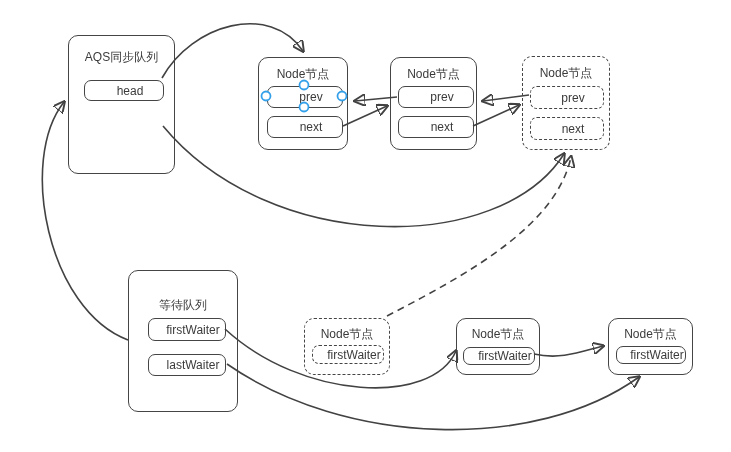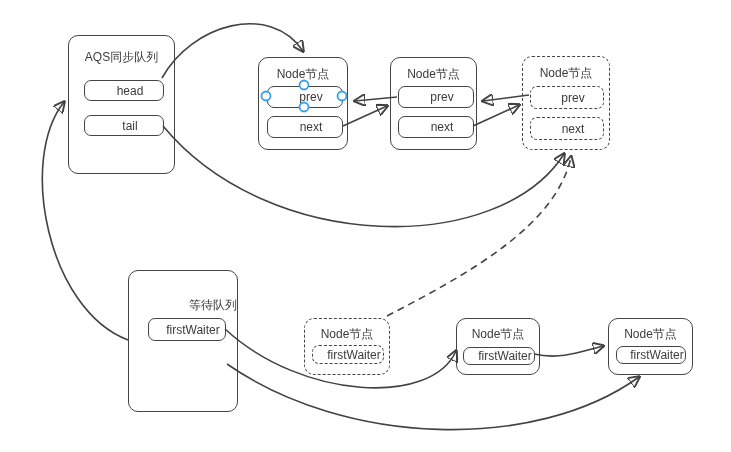--- a/index.html
+++ b/index.html
@@ -28,21 +28,20 @@
   #wires circle.handle{fill:#ffffff;stroke:#35a0ea;stroke-width:1.8;}
 </style>
 </head>
 <body>
 
 <div id="canvas">
 
   <div class="box" style="left:68px;top:35px;width:107px;height:139px;">
     <div class="box-title" style="top:13px;">AQS同步队列</div>
     <div class="field" style="left:15px;top:44px;width:80px;height:21px;">head</div>
-    <div class="field" style="left:15px;top:79px;width:80px;height:21px;">tail</div>
   </div>
 
   <div class="box" style="left:258px;top:57px;width:90px;height:93px;">
     <div class="box-title" style="top:8px;">Node节点</div>
     <div class="field" style="left:8px;top:28px;width:76px;height:22px;">prev</div>
     <div class="field" style="left:8px;top:58px;width:76px;height:22px;">next</div>
   </div>
 
   <div class="box" style="left:390px;top:57px;width:87px;height:93px;">
     <div class="box-title" style="top:8px;">Node节点</div>
@@ -50,22 +49,23 @@
     <div class="field" style="left:7px;top:58px;width:76px;height:22px;">next</div>
   </div>
 
   <div class="box dashed" style="left:522px;top:56px;width:88px;height:94px;">
     <div class="box-title" style="top:8px;">Node节点</div>
     <div class="field dashed" style="left:7px;top:29px;width:74px;height:23px;">prev</div>
     <div class="field dashed" style="left:7px;top:60px;width:74px;height:23px;">next</div>
   </div>
 
   <div class="box" style="left:128px;top:270px;width:110px;height:142px;">
-    <div class="box-title" style="top:26px;text-align:right;">等待队列</div>
+    <div class="box-title" style="top:26px;">等待队列</div>
     <div class="field" style="left:19px;top:47px;width:78px;height:23px;">firstWaiter</div>
+    <div class="field" style="left:19px;top:83px;width:78px;height:22px;">lastWaiter</div>
   </div>
 
   <div class="box dashed" style="left:304px;top:318px;width:86px;height:57px;">
     <div class="box-title" style="top:7px;">Node节点</div>
     <div class="field dashed" style="left:7px;top:26px;width:72px;height:19px;">firstWaiter</div>
   </div>
 
   <div class="box" style="left:456px;top:318px;width:84px;height:57px;">
     <div class="box-title" style="top:7px;">Node节点</div>
     <div class="field" style="left:6px;top:28px;width:72px;height:18px;">firstWaiter</div>

